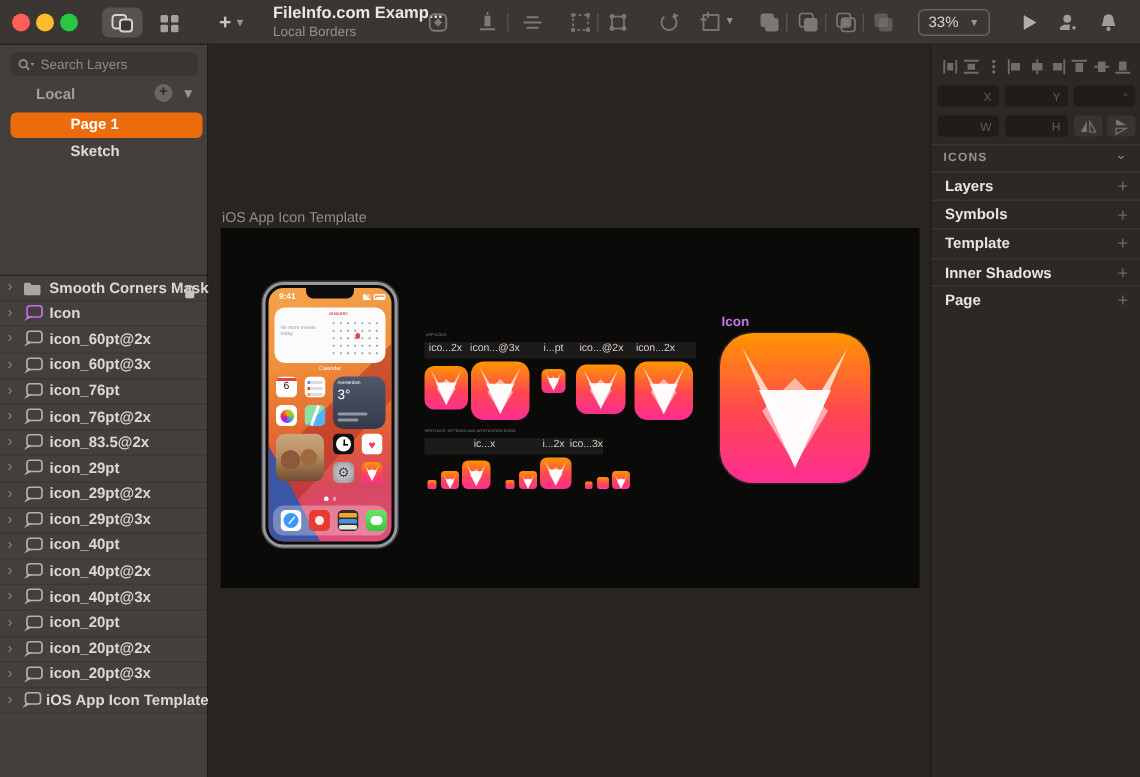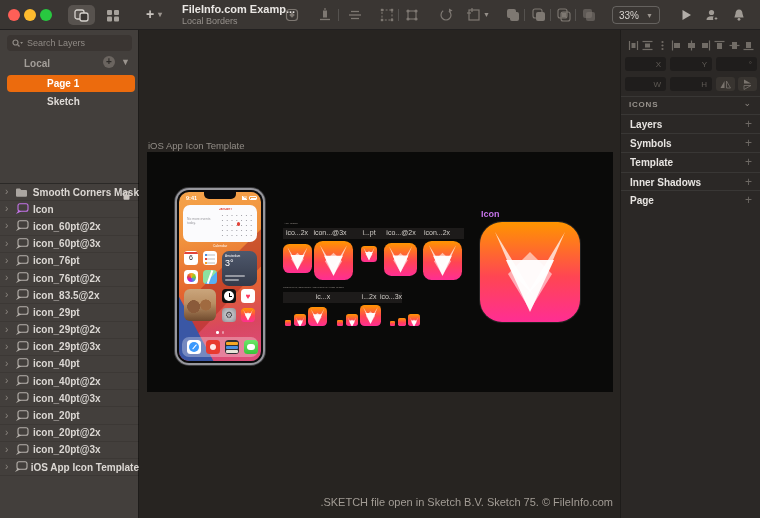--- a/index.html
+++ b/index.html
@@ -592,21 +592,20 @@
               <polygon points="50,30 72,52 50,88 28,52" fill="#fff" opacity=".55"></polygon>
             </svg></div>
           <div class="fox" style="position: absolute; left: 261px; top: 162px; width: 12px; height: 12px;"><svg width="100%" height="100%" viewBox="0 0 100 100" preserveAspectRatio="none">
               <polygon points="26,38 74,38 50,90" fill="#fff" opacity=".95"></polygon>
               <polygon points="15,10 54,74 33,52" fill="#fff" opacity=".72"></polygon>
               <polygon points="85,10 46,74 67,52" fill="#fff" opacity=".72"></polygon>
               <polygon points="50,30 72,52 50,88 28,52" fill="#fff" opacity=".55"></polygon>
             </svg></div>
         </div>
       </div>
-    <div class="watermark">.SKETCH file open in Sketch B.V. Sketch 75. © FileInfo.com</div>
   </div>
 
   <div class="right-sb">
     <div class="align-row" id="align-row">
         <div><svg width="11" height="11" viewBox="0 0 11 11">
             <line x1="1.5" y1="1" x2="1.5" y2="10" stroke="#716C66" stroke-width="1.2"></line>
             <line x1="9.5" y1="1" x2="9.5" y2="10" stroke="#716C66" stroke-width="1.2"></line>
             <rect x="3.5" y="3" width="4" height="5" fill="#716C66"></rect>
           </svg></div>
         <div><svg width="11" height="11" viewBox="0 0 11 11">

